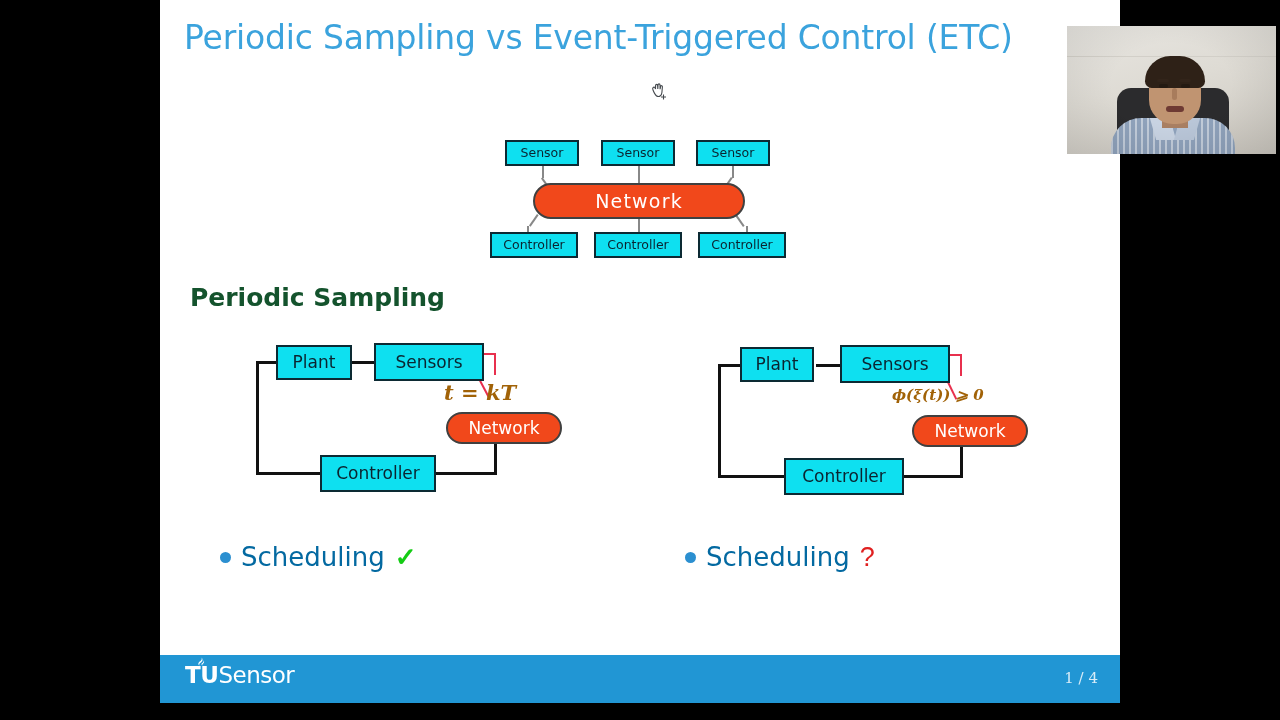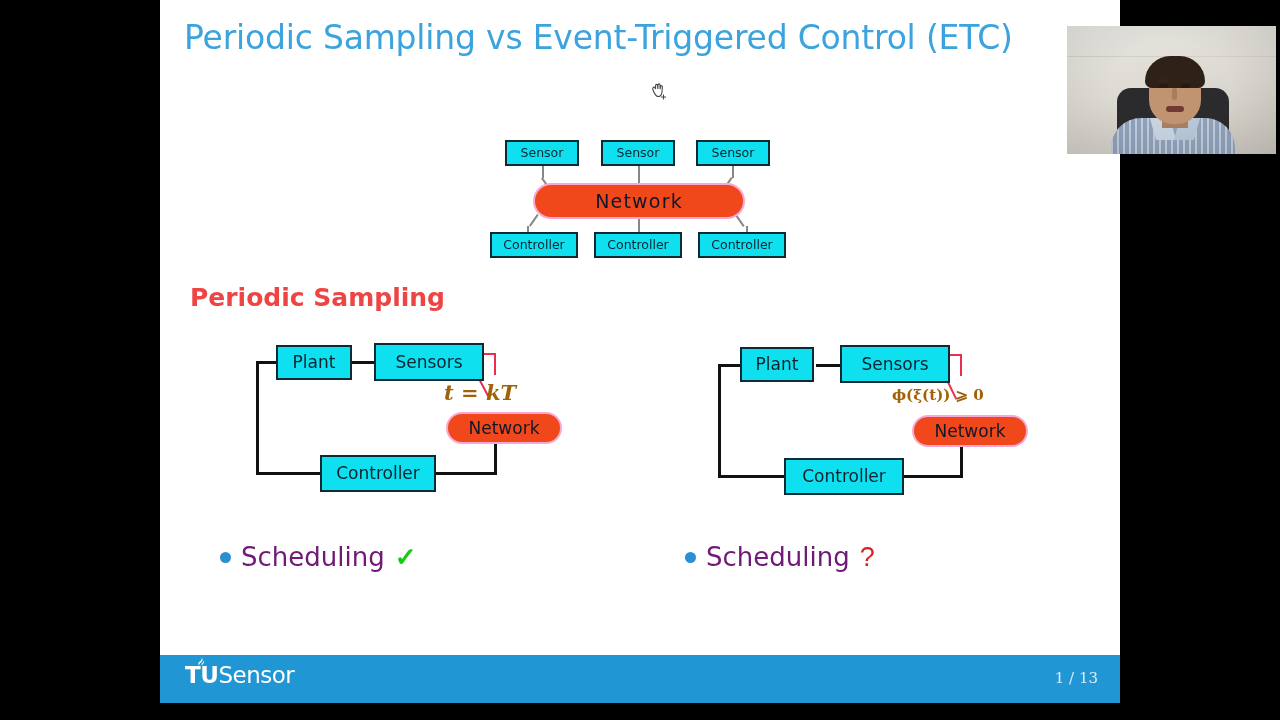--- a/index.html
+++ b/index.html
@@ -26,58 +26,58 @@
   
   .node{
     position:absolute;box-sizing:border-box;
     background:#0ee0f0;border:2px solid #0c2a33;
     color:#0b2430;font-family:"DejaVu Sans","Liberation Sans",sans-serif;
     display:flex;align-items:center;justify-content:center;
     line-height:1;
   }
   .ellipse{
     position:absolute;box-sizing:border-box;
-    background:#f1481b;border:2px solid #f9a8d4;border-radius:999px;
-    color:#0f172a;font-family:"DejaVu Sans","Liberation Sans",sans-serif;
+    background:#f1481b;border:2px solid #404040;border-radius:999px;
+    color:#ffffff;font-family:"DejaVu Sans","Liberation Sans",sans-serif;
     display:flex;align-items:center;justify-content:center;
   }
   .wire{position:absolute;background:#111;}
   .wire-thin{position:absolute;background:#888;}
   .wire-red{position:absolute;background:#e8304e;}
 
   
   #topdiag{position:absolute;left:320px;top:140px;width:320px;height:130px;}
   #topdiag .node{font-size:12.5px;height:26px;}
   #topdiag .ellipse{font-size:19px;letter-spacing:1.2px;font-weight:500;}
 
   
   .sec-head{
     position:absolute;top:283px;
     font-family:"DejaVu Sans","Liberation Sans",sans-serif;
-    font-size:25px;font-weight:700;color:#ef4444;white-space:nowrap;
+    font-size:25px;font-weight:700;color:#14532d;white-space:nowrap;
   }
   .sec-head .light{font-weight:400;}
   #head-left{left:30px;}
   #head-right{left:494px;}
 
   
   .loopdiag{position:absolute;}
   .loopdiag .node{font-size:17px;}
   .loopdiag .ellipse{font-size:17px;}
   .mathlabel{
     position:absolute;white-space:nowrap;color:#a16207;
     font-family:"DejaVu Serif","Liberation Serif",serif;
   }
 
   
   .bullet-row{position:absolute;display:flex;align-items:center;gap:10px;}
   .bullet-dot{width:11px;height:11px;border-radius:50%;background:#2b8fd0;flex:0 0 auto;}
   .bullet-text{
     font-family:"DejaVu Sans","Liberation Sans",sans-serif;
-    font-size:26px;color:#701a75;
+    font-size:26px;color:#0369a1;
   }
   .mark-check{color:#14cc14;font-size:26px;font-weight:700;line-height:1;}
   .mark-q{color:#e02020;font-size:27px;font-weight:400;line-height:1;}
 
   
   #footer{
     position:absolute;left:0;bottom:0;width:960px;height:48px;
     background:#2196d4;
   }
   #logo{position:absolute;left:25px;top:7px;color:#fff;}
@@ -241,21 +241,21 @@
       <div class="node" style="left:128px;top:9px;width:110px;height:38px;">
         <span>Sensors</span>
       </div>
       <div class="ellipse" style="left:200px;top:79px;width:116px;height:32px;">
         <span>Network</span>
       </div>
       <div class="node" style="left:72px;top:122px;width:120px;height:37px;">
         <span>Controller</span>
       </div>
 
-      <div class="mathlabel" style="left:180px;top:50px;font-size:15px;font-weight:700;">ϕ(ξ(t)) ⩾ 0</div>
+      <div class="mathlabel" style="left:180px;top:50px;font-size:15px;font-weight:700;font-style:italic;">ϕ(ξ(t)) ⩾ 0</div>
     </div>
 
     <div class="bullet-row" style="left:60px;top:542px;">
       <span class="bullet-dot"></span>
       <span class="bullet-text">Scheduling</span>
       <span class="mark-check">✓</span>
     </div>
 
     <div class="bullet-row" style="left:525px;top:542px;">
       <span class="bullet-dot"></span>
@@ -264,21 +264,21 @@
     </div>
 
     <div id="footer">
       <div id="logo">
         <svg id="flame" viewBox="0 0 16 16">
           <path d="M9.5 0.5 C10.5 3 8.5 3.8 7.2 5 C5.8 6.3 6.2 8 7.6 8.6 C6.6 7.2 7.8 6.2 9.2 5.2 C10.6 4.2 11.2 2.3 9.5 0.5 Z" fill="#ffffff"></path>
           <path d="M11.6 3.2 C12 5 10.6 5.6 9.8 6.6 C9.2 7.4 9.6 8.3 10.4 8.6 C9.9 7.8 10.6 7.2 11.3 6.5 C12.2 5.6 12.5 4.4 11.6 3.2 Z" fill="#ffffff"></path>
         </svg>
         <span class="tu">TU</span><span class="delft">Sensor</span>
       </div>
-      <div id="pagenum">1 / 13</div>
+      <div id="pagenum">1 / 4</div>
     </div>
 
   </div>
 
   <div id="webcam">
     <div class="cam-wall"></div>
     <div class="cam-wallline"></div>
     <div class="cam-chair"></div>
     <div class="cam-torso">
       <div class="cam-torso-stripes"></div>

